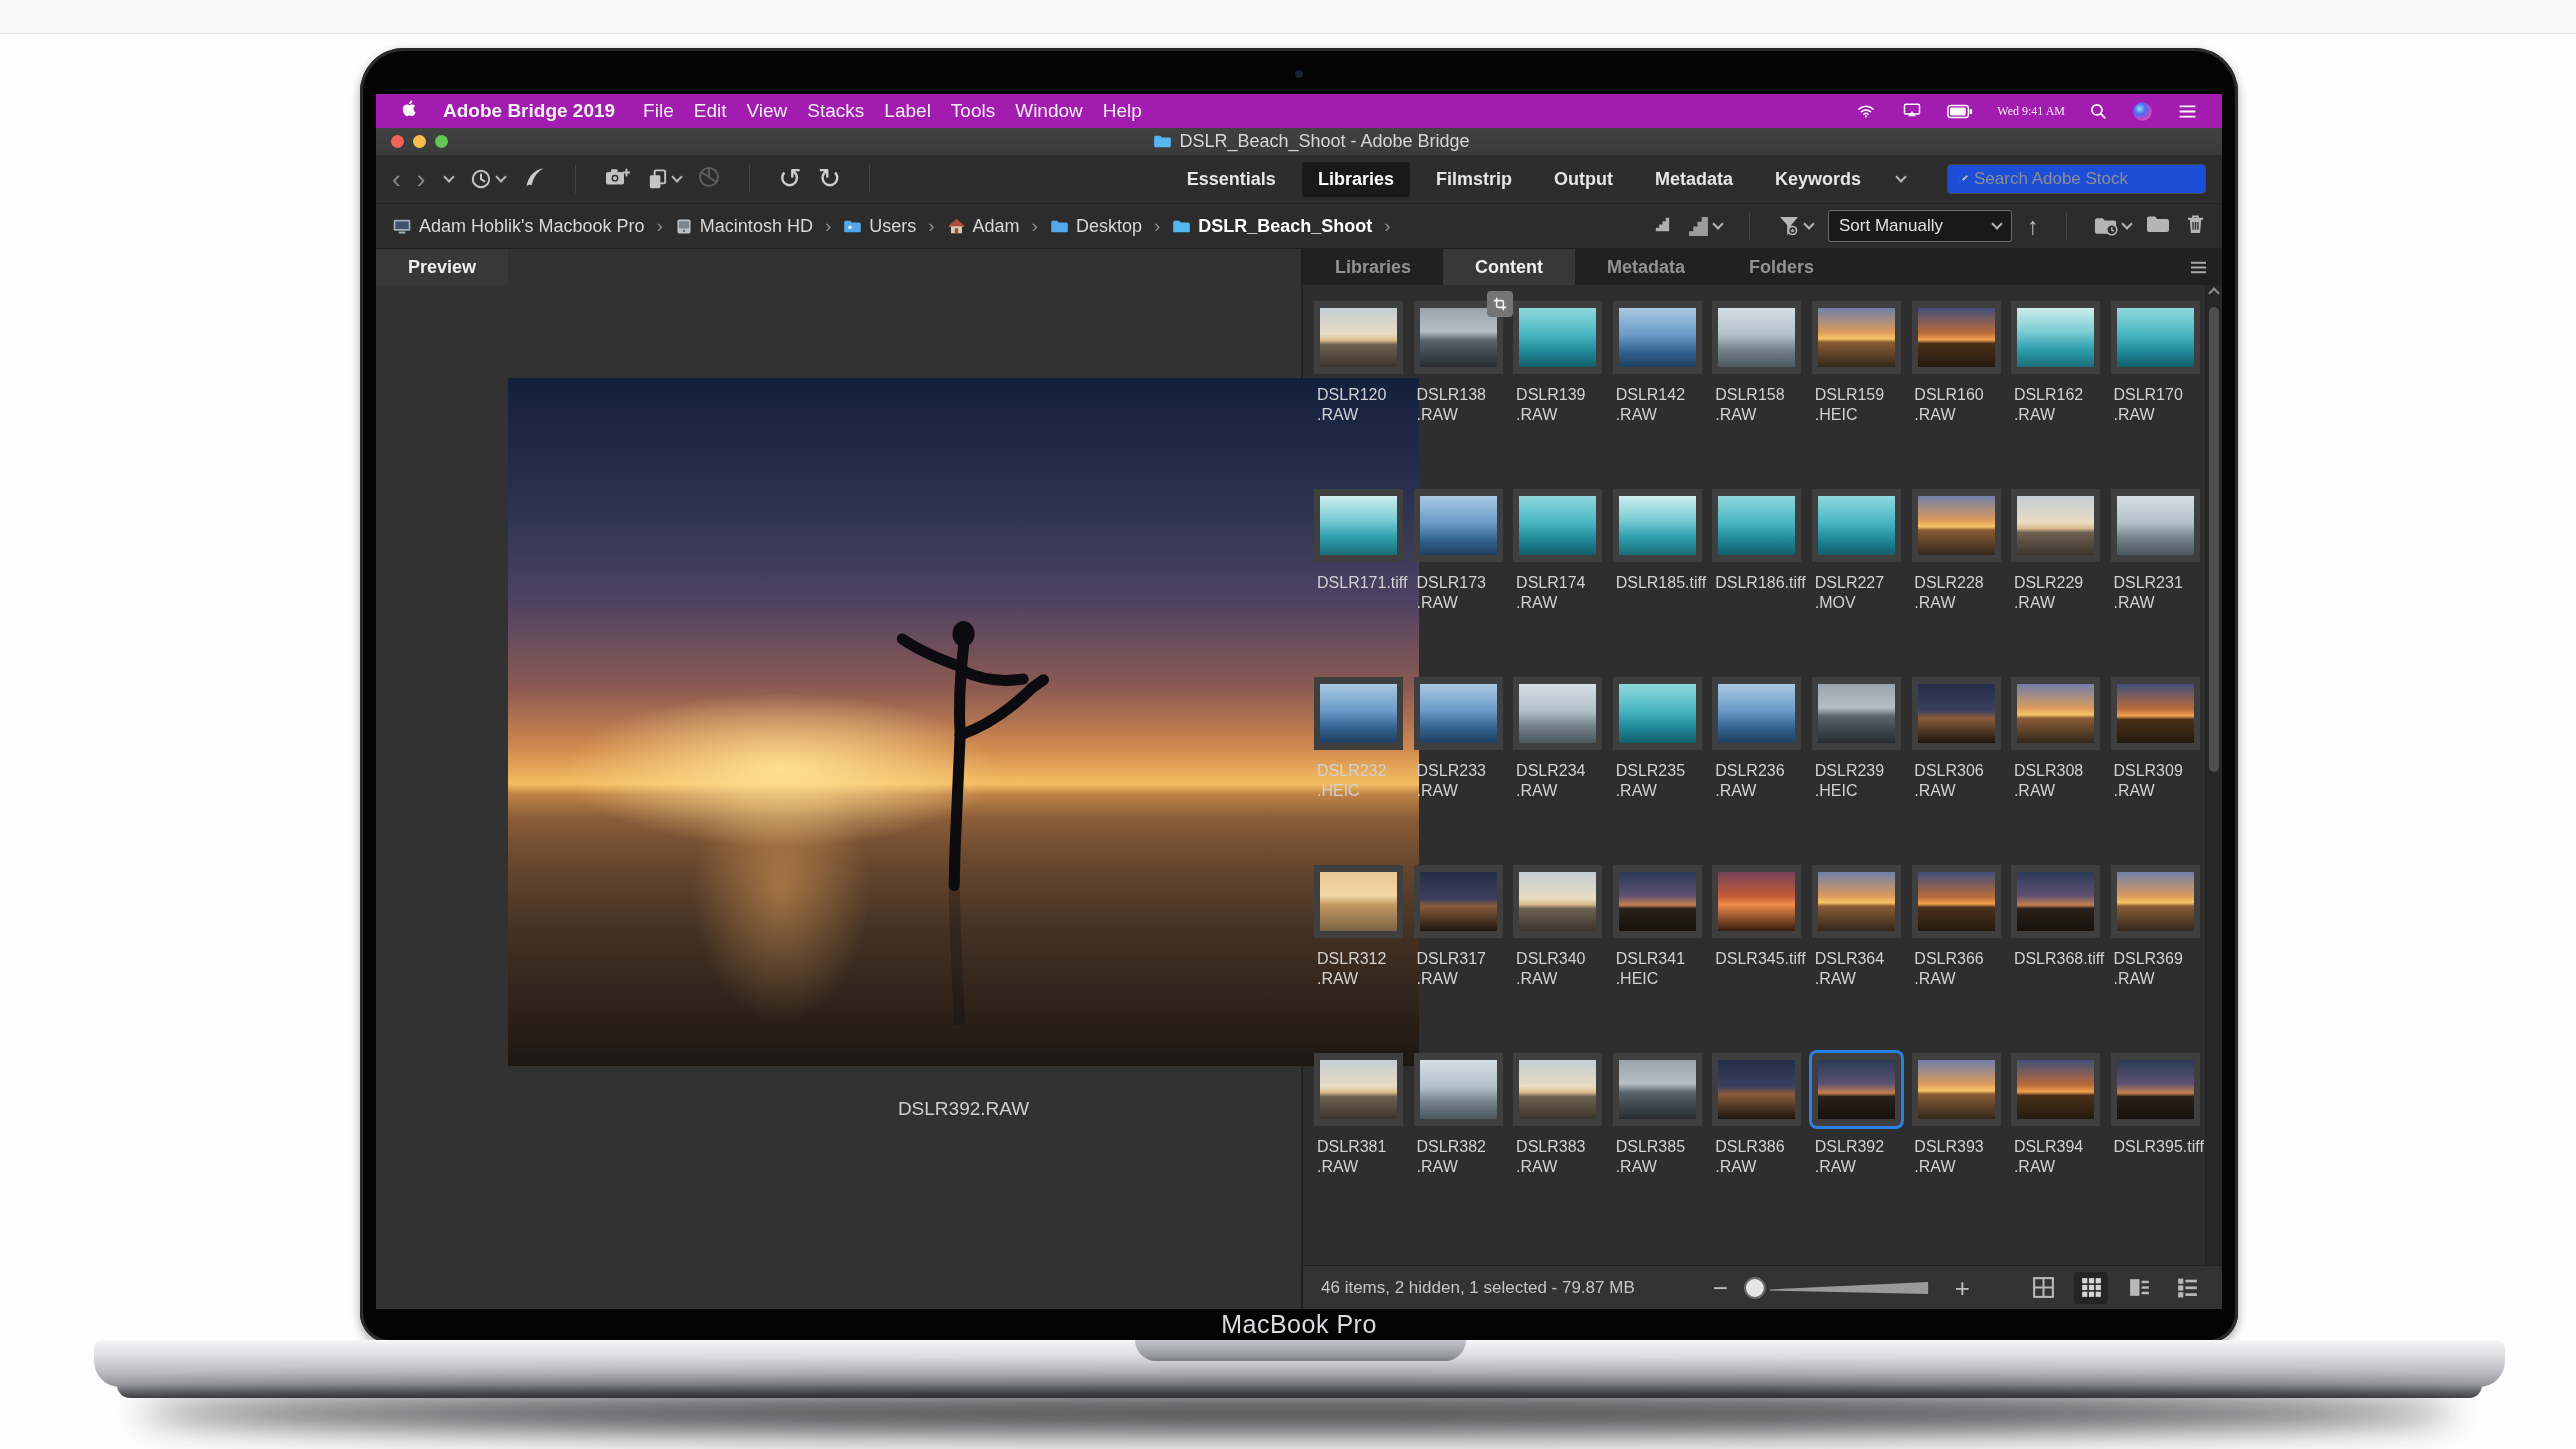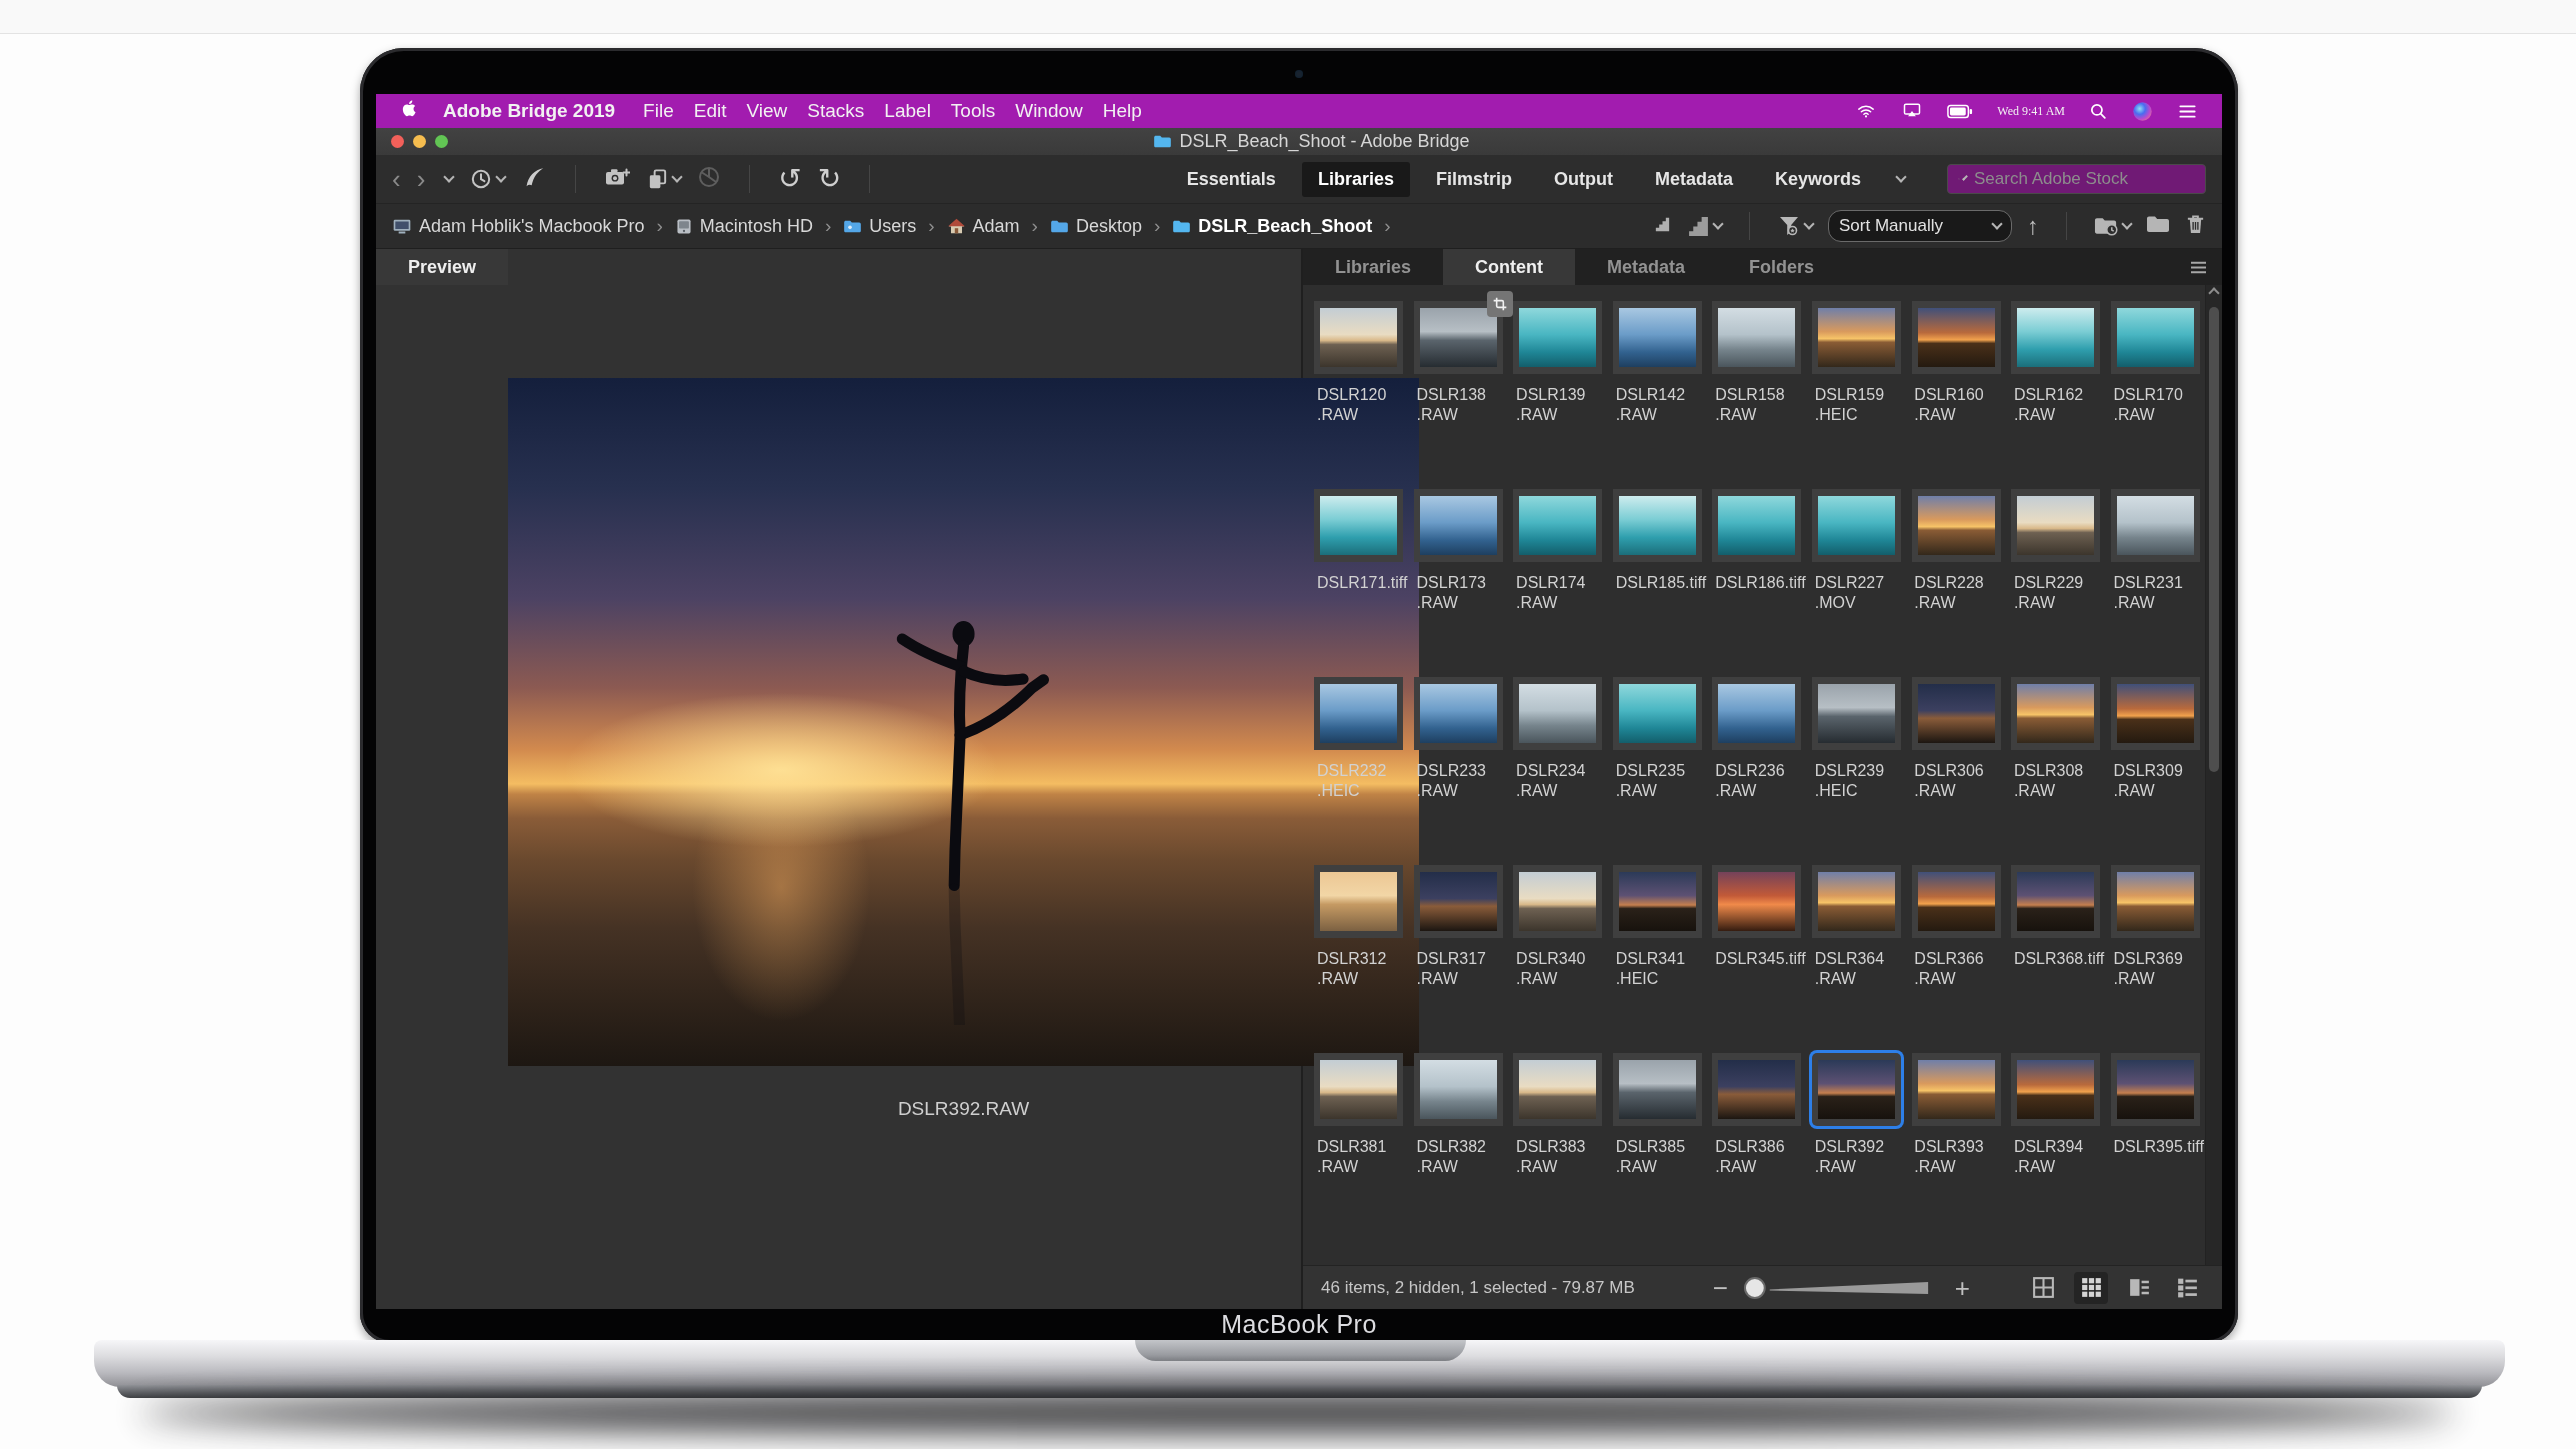--- a/index.html
+++ b/index.html
@@ -53,37 +53,37 @@
   .toolbar { position:absolute; top:61px; left:0; right:0; height:48px; background:#2d2d2d;
              display:flex; align-items:center; padding:0 16px; }
   .tgroup { display:flex; align-items:center; gap:16px; color:#c3c3c3; }
   .navglyph { font-size:26px; color:#8a8a8a; line-height:1; }
   .vdiv { width:1px; height:28px; background:#454545; margin:0 12px; }
   .chev { display:inline-block; width:8px; height:8px; border-right:2px solid #b5b5b5;
           border-bottom:2px solid #b5b5b5; transform:rotate(45deg); margin:-4px 0 0 4px; }
   .ws-tabs { display:flex; align-items:center; gap:10px; margin-left:auto; }
   .ws-tab { font-weight:bold; font-size:18px; color:#e6e6e6; padding:7px 16px; border-radius:3px; }
   .ws-tab.active { background:#191919; color:#fff; }
-  .searchbox { margin-left:42px; width:259px; height:30px; background:#701a75; border:1px solid #4a4a4a;
+  .searchbox { margin-left:42px; width:259px; height:30px; background:#1d4ed8; border:1px solid #4a4a4a;
                border-radius:4px; display:flex; align-items:center; padding:0 10px; gap:4px; }
   .searchbox input { flex:1; background:transparent; border:0; outline:none; color:#ddd;
                      font-size:17px; font-family:"Liberation Sans", sans-serif; }
   .searchbox input::placeholder { color:#8d8d8d; }
 
   
   .pathbar { position:absolute; top:109px; left:0; right:0; height:46px; background:#2c2c2c;
              border-top:1px solid #242424; border-bottom:1px solid #1f1f1f;
              display:flex; align-items:center; padding:0 16px; }
   .crumbs { display:flex; align-items:center; gap:9px; }
   .crumb { display:flex; align-items:center; gap:7px; font-size:18px; color:#d8d8d8; }
   .crumb.last { font-weight:bold; color:#fff; }
   .csep { color:#8f8f8f; font-size:19px; margin:0 3px; }
   .path-right { margin-left:auto; display:flex; align-items:center; gap:15px; color:#b5b5b5; }
   .sortbox { display:flex; align-items:center; width:184px; height:32px; background:#191919;
-             border:1px solid #6a6a6a; border-radius:13px; padding:0 10px; font-size:17px;
+             border:1px solid #6a6a6a; border-radius:3px; padding:0 10px; font-size:17px;
              color:#e2e2e2; }
   .sortbox .chev { margin-left:auto; }
   .uparrow { font-size:24px; color:#c0c0c0; }
 
   
   .main { position:absolute; top:155px; left:0; right:0; bottom:0; display:flex; }
   .left-panel { width:927px; background:#323232; border-right:2px solid #1f1f1f;
                 display:flex; flex-direction:row; }
   .panel-strip { height:36px; background:#212121; display:flex; align-items:stretch; }
   .ptab { display:flex; align-items:center; padding:0 32px; font-size:18px; font-weight:bold;

